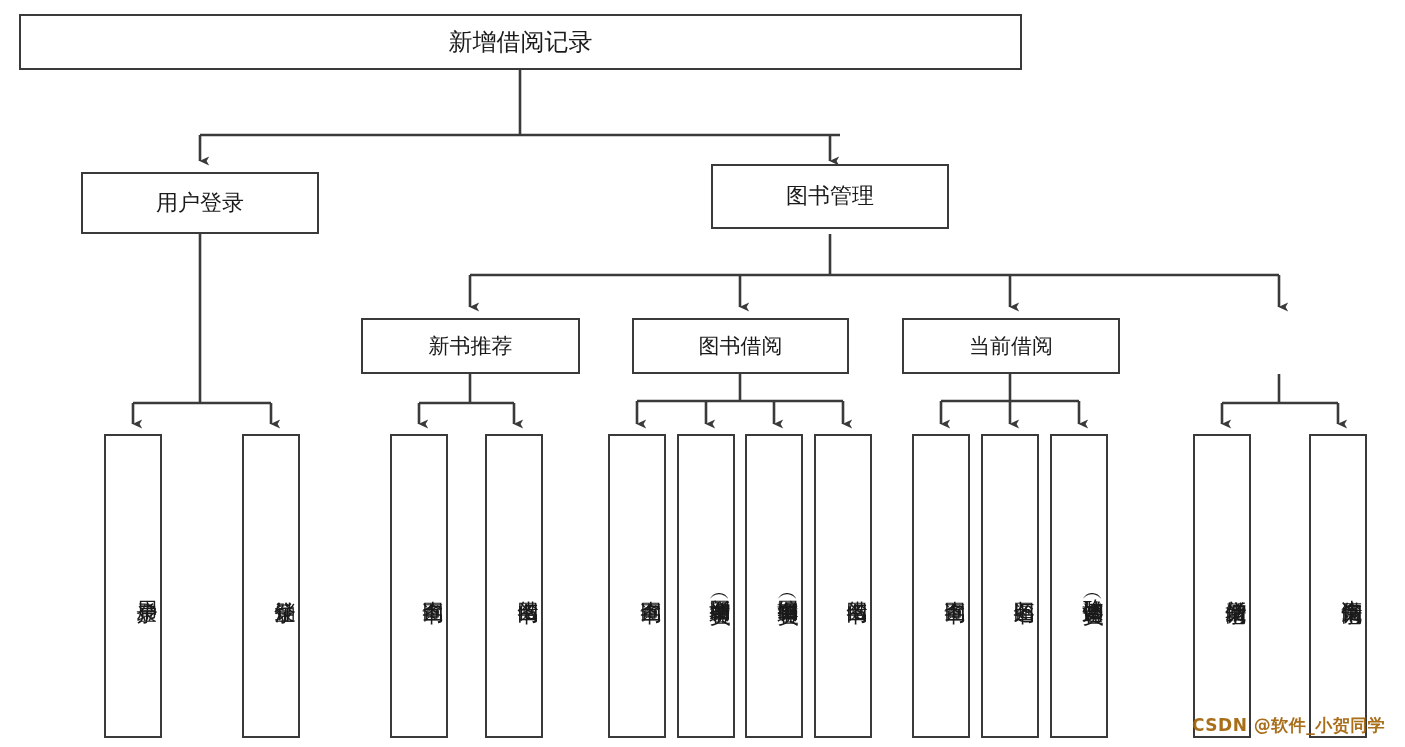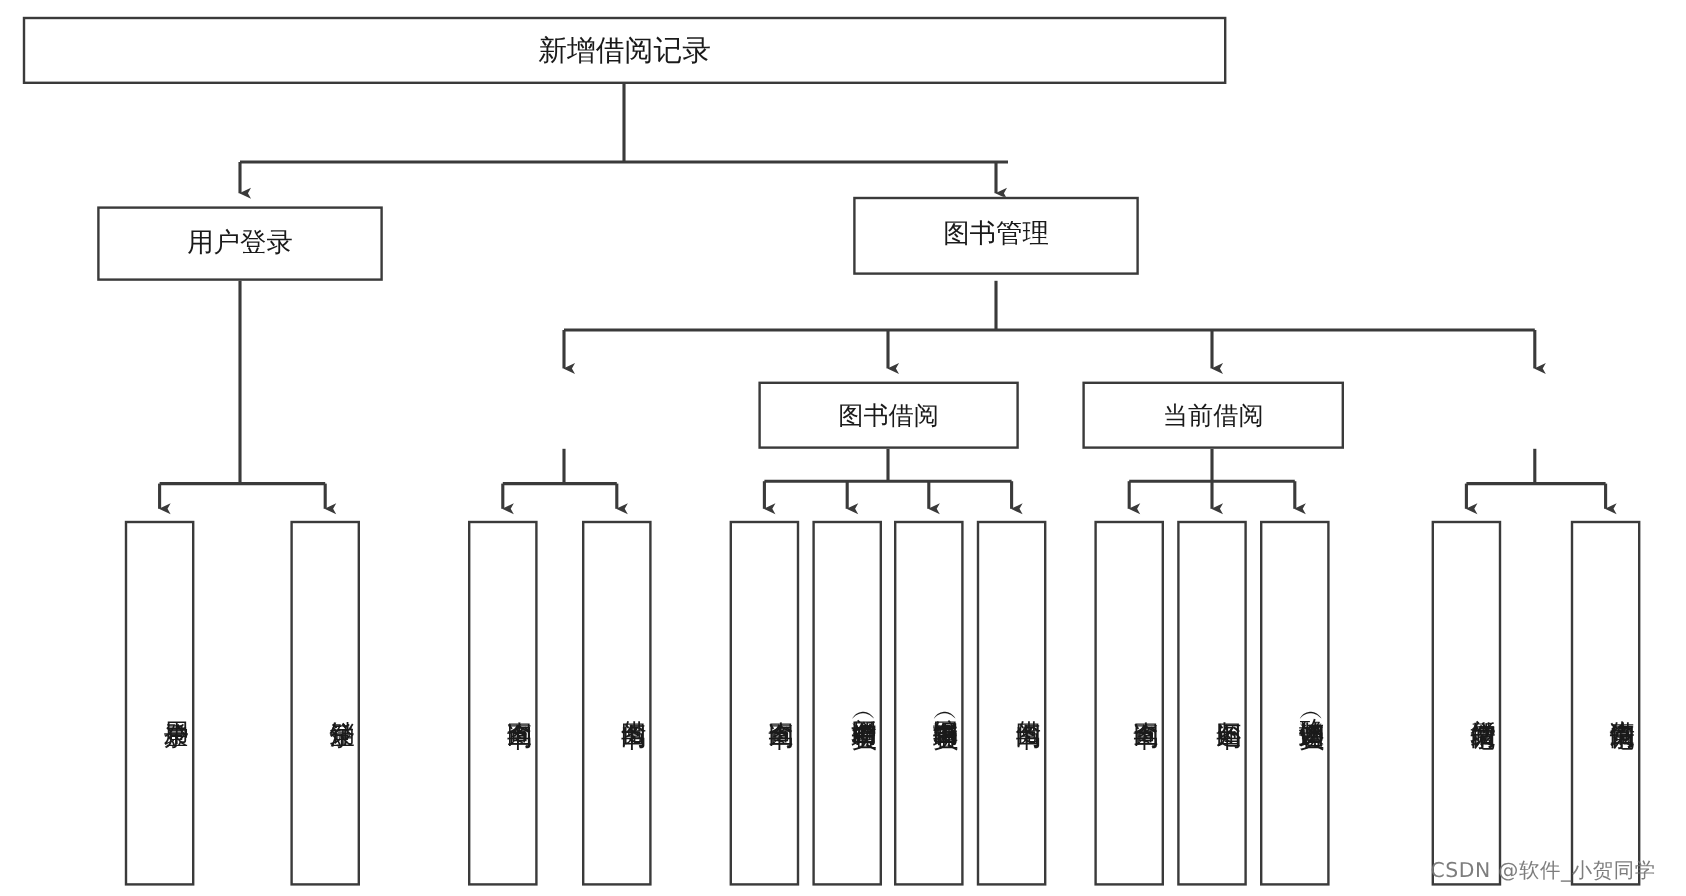--- a/index.html
+++ b/index.html
@@ -57,24 +57,25 @@
     justify-content: center;
   }
   .node.leaf .leaf-text {
     writing-mode: vertical-rl;
     text-orientation: upright;
     display: block;
   }
   .watermark {
     position: absolute;
     font-size: 17px;
-    color: #737373;
+    color: #a16207;
     white-space: nowrap;
     letter-spacing: 0.5px;
     opacity: 0.92;
+    font-weight: bold;
   }
 </style>
 </head>
 <body>
 
 <div id="diagram-root">
 
   <svg id="wires" viewBox="0 0 1405 747" xmlns="http://www.w3.org/2000/svg">
     <defs>
       <marker id="arrowhead" markerWidth="11" markerHeight="11" refX="5.2" refY="9.6" orient="auto" markerUnits="userSpaceOnUse">
@@ -123,20 +124,21 @@
       <path d="M1222,403 L1222,424" marker-end="url(#arrowhead)"></path>
       <path d="M1338,403 L1338,424" marker-end="url(#arrowhead)"></path>
     </g>
   </svg>
 
   <div class="node root" style="left:19px; top:14px; width:1003px; height:56px;">新增借阅记录</div>
 
   <div class="node lvl1" style="left:81px; top:172px; width:238px; height:62px;">用户登录</div>
   <div class="node lvl1" style="left:711px; top:164px; width:238px; height:65px;">图书管理</div>
 
+  <div class="node lvl2" style="left:361px; top:318px; width:219px; height:56px;">新书推荐</div>
   <div class="node lvl2" style="left:902px; top:318px; width:218px; height:56px;">当前借阅</div>
   <div class="node lvl2" style="left:632px; top:318px; width:217px; height:56px;">图书借阅</div>
 
   <div class="node leaf" style="left:104px; top:434px; width:58px; height:304px;">
     <span class="leaf-text">用户登录</span>
   </div>
   <div class="node leaf" style="left:242px; top:434px; width:58px; height:304px;">
     <span class="leaf-text">注销登录</span>
   </div>
 

